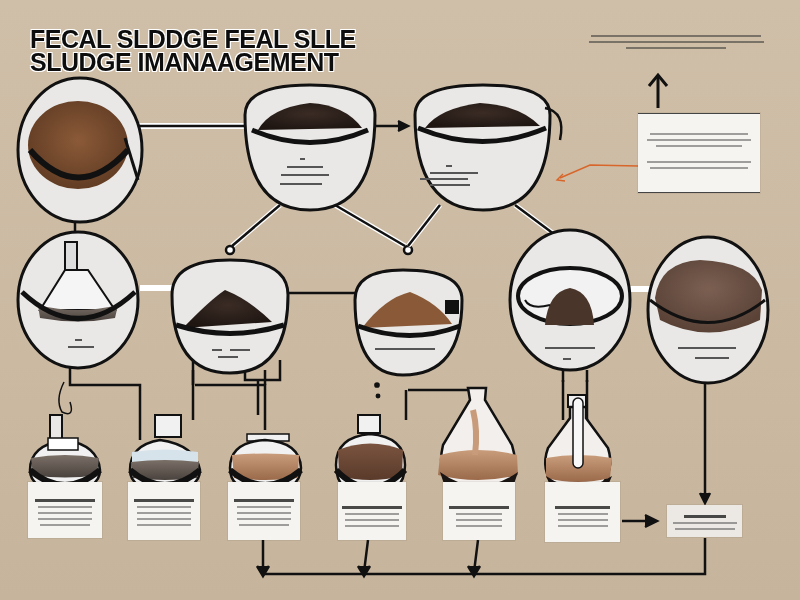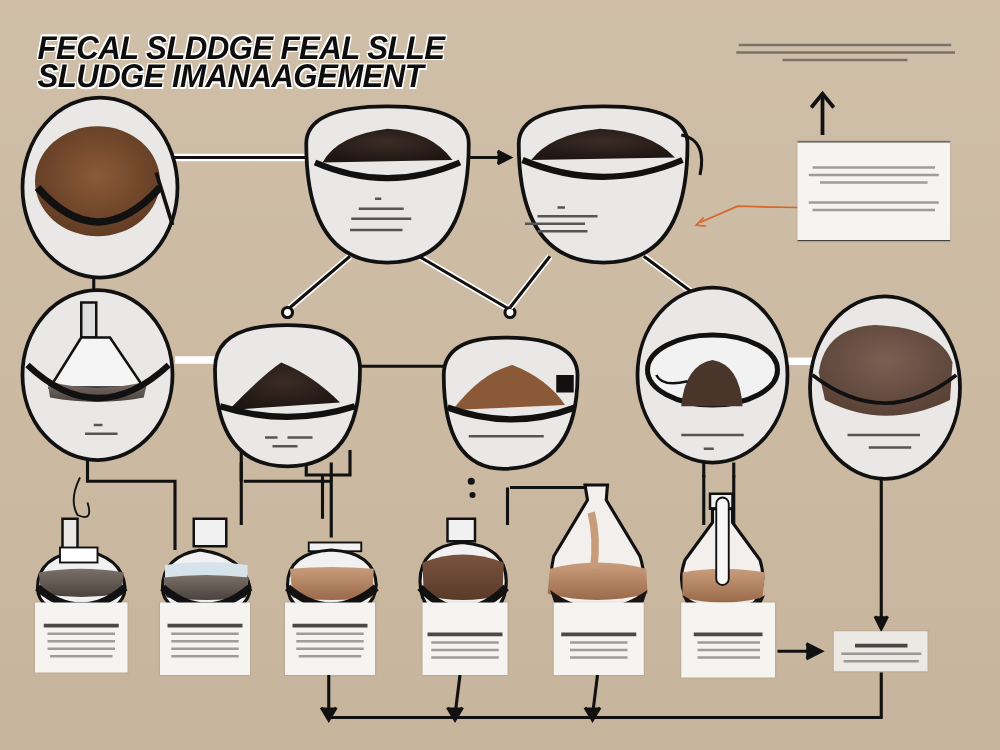--- a/index.html
+++ b/index.html
@@ -1,17 +1,17 @@
 <!DOCTYPE html>
 <html><head>
 <meta charset="utf-8">
 <style>
   html,body{margin:0;padding:0;}
   body{width:800px;height:600px;overflow:hidden;background:#cdbca6;font-family:"Liberation Sans",sans-serif;position:relative;}
-  .canvas{position:absolute;left:0;top:0;width:800px;height:600px;background:linear-gradient(180deg,#d0bfa8 0%,#cbb9a2 60%,#c6b49c 100%);font-style:italic;}
+  .canvas{position:absolute;left:0;top:0;width:800px;height:600px;background:linear-gradient(180deg,#d0bfa8 0%,#cbb9a2 60%,#c6b49c 100%);}
   .title{position:absolute;left:30px;top:28px;font-weight:900;font-size:25px;line-height:22px;color:#0d0d0d;letter-spacing:-0.5px;text-shadow:1px 1px 0 #fff,-1px -1px 0 #fff,1px -1px 0 #fff,-1px 1px 0 #fff;transform:scaleY(1.05);}
   .card{position:absolute;background:#f6f4f1;box-shadow:0 0 0 1px rgba(0,0,0,0.05);}
   .line{height:2px;background:#555;margin:4px auto;opacity:.55;}
   .line.dark{height:3px;background:#2a2a2a;opacity:.85;}
   svg{position:absolute;left:0;top:0;}
 </style>
 </head>
 <body>
 
 <div class="canvas">

